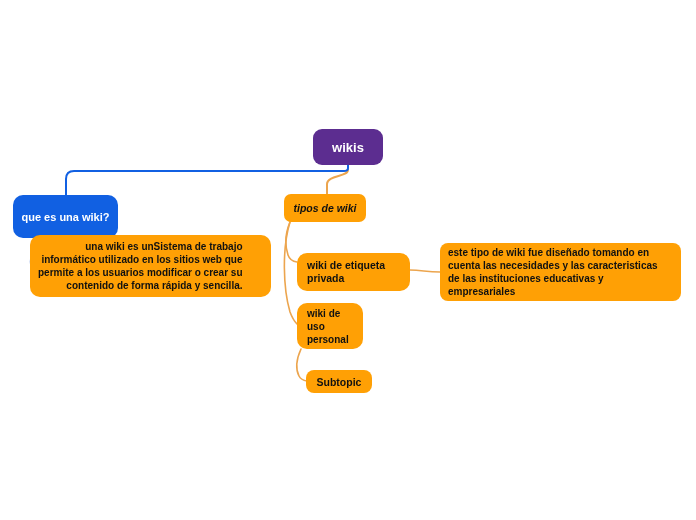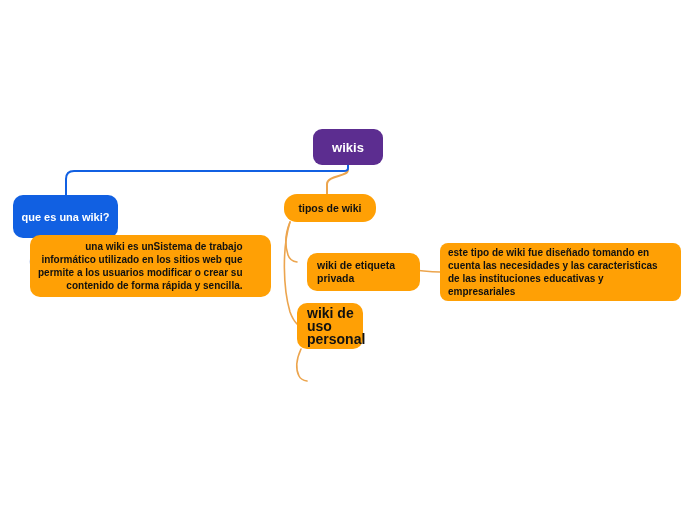--- a/index.html
+++ b/index.html
@@ -33,38 +33,39 @@
     left:13px;top:195px;width:105px;height:43px;
     background:var(--blue);border-radius:10px;
     color:var(--text-light);font-size:11px;
   }
   .node-que-es-desc{
     left:30px;top:235px;width:241px;height:62px;
     background:var(--orange);border-radius:10px;
     font-size:10px;line-height:13px;padding:5px 8px;text-align:right;
   }
   .node-tipos{
-    left:284px;top:194px;width:92px;height:28px;
-    background:var(--orange);border-radius:13px;
+    left:284px;top:194px;width:82px;height:28px;
+    background:var(--orange);border-radius:7px;
     font-size:10.5px;
+    font-style:italic;
   }
   .node-etiqueta{
-    left:307px;top:253px;width:113px;height:38px;
+    left:297px;top:253px;width:113px;height:38px;
     background:var(--orange);border-radius:10px;
     font-size:10.5px;line-height:13px;padding-left:10px;
   }
   .node-etiqueta-desc{
     left:440px;top:243px;width:241px;height:58px;
     background:var(--orange);border-radius:8px;
     font-size:10px;line-height:13px;padding:5px 8px;
   }
   .node-uso-personal{
     left:297px;top:303px;width:66px;height:46px;
     background:var(--orange);border-radius:10px;
-    font-size:14px;line-height:13px;padding-left:10px;
+    font-size:10px;line-height:13px;padding-left:10px;
   }
   .node-subtopic{
     left:306px;top:370px;width:66px;height:23px;
     background:var(--orange);border-radius:8px;
     font-size:10.5px;
   }
 </style>
 </head>
 <body>
 
@@ -96,14 +97,15 @@
 
   <div class="node node-etiqueta-desc">este tipo de wiki fue diseñado tomando en
 cuenta las necesidades y las caracteristicas
 de las instituciones educativas y
 empresariales</div>
 
   <div class="node node-uso-personal">wiki de
 uso
 personal</div>
 
+  <div class="node node-subtopic centered">Subtopic</div>
 
 </div>
 
 </body></html>

